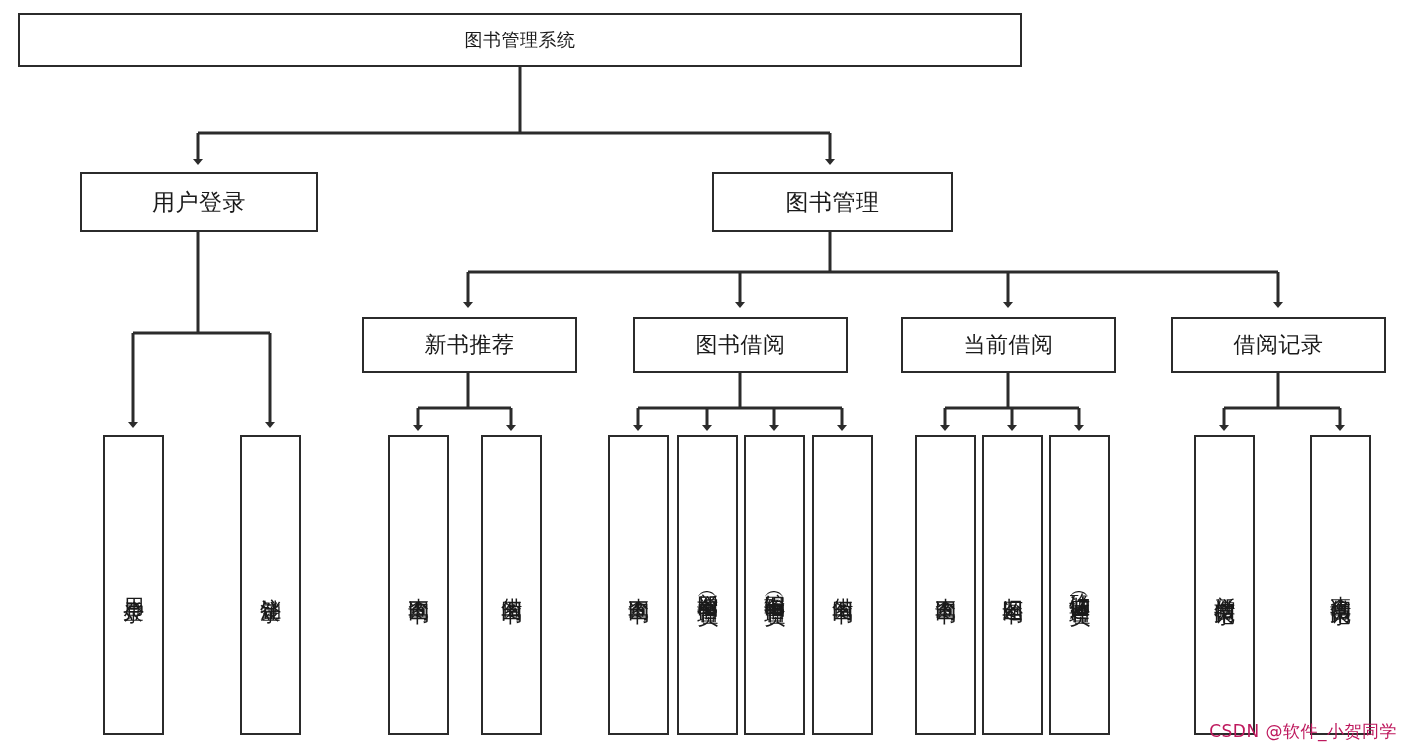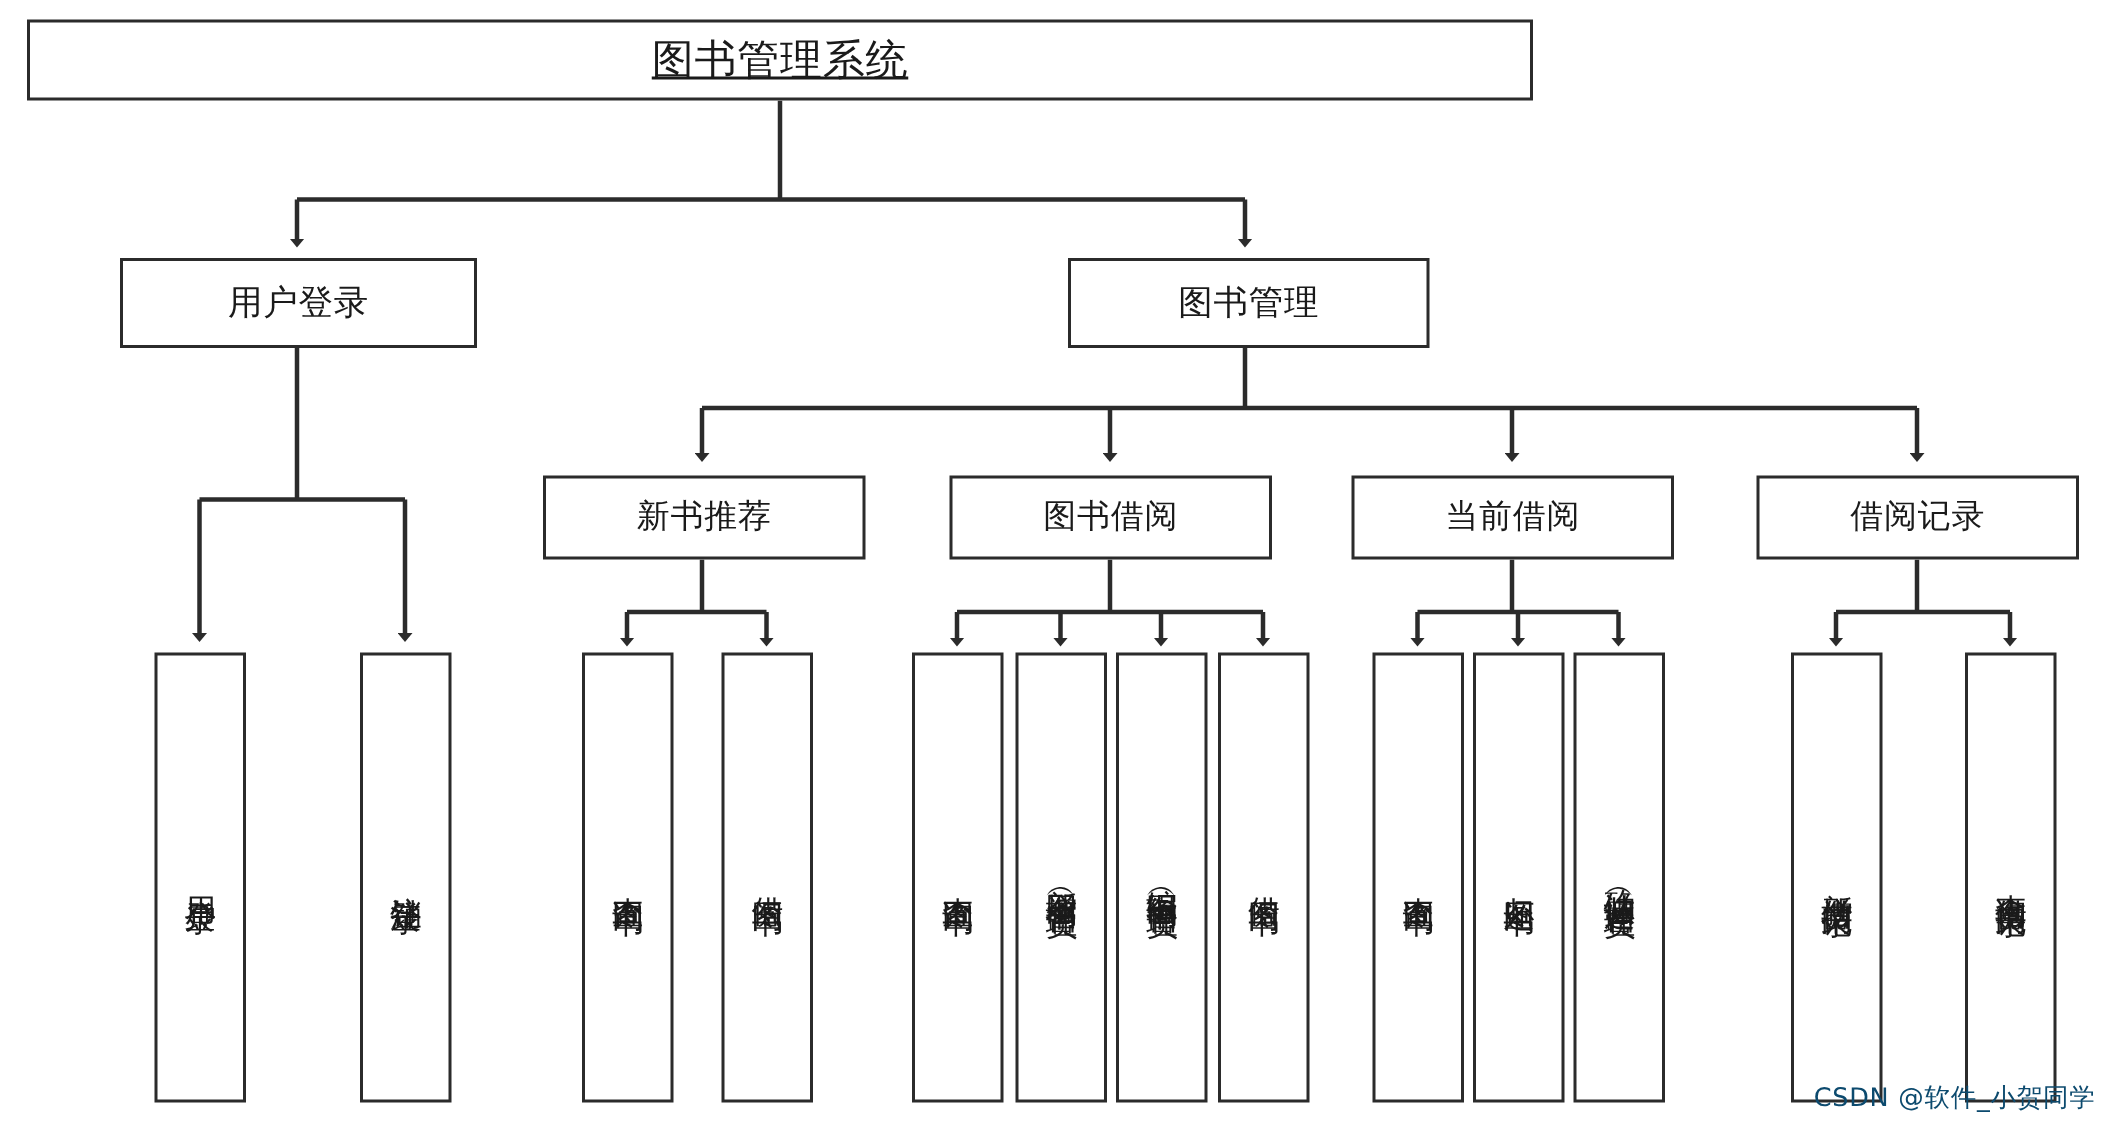--- a/index.html
+++ b/index.html
@@ -34,21 +34,21 @@
     align-items: center;
     justify-content: center;
     color: #1a1a1a;
   }
   .node .label {
     font-size: 23px;
     line-height: 1.15;
     letter-spacing: 0.5px;
     white-space: nowrap;
   }
-  .node.root .label { font-size: 28px; text-decoration: underline; }
+  .node.root .label { font-size: 18px; }
   .node.lvl2 .label { font-size: 23px; }
   .node.lvl3 .label { font-size: 22px; }
   .leaf {
     position: absolute;
     box-sizing: border-box;
     border: 2px solid #2b2b2b;
     background: #ffffff;
     display: flex;
     align-items: center;
     justify-content: center;
@@ -62,21 +62,21 @@
     line-height: 1.25;
     letter-spacing: 2px;
     white-space: nowrap;
     color: #1a1a1a;
   }
   .watermark {
     position: absolute;
     right: 8px;
     bottom: 4px;
     font-size: 17px;
-    color: #0c4a6e;
+    color: #be185d;
     letter-spacing: 0.5px;
     white-space: nowrap;
   }
 </style>
 </head>
 <body>
 
 <div id="canvas">
 
   <svg class="connectors" viewBox="0 0 1405 747">

